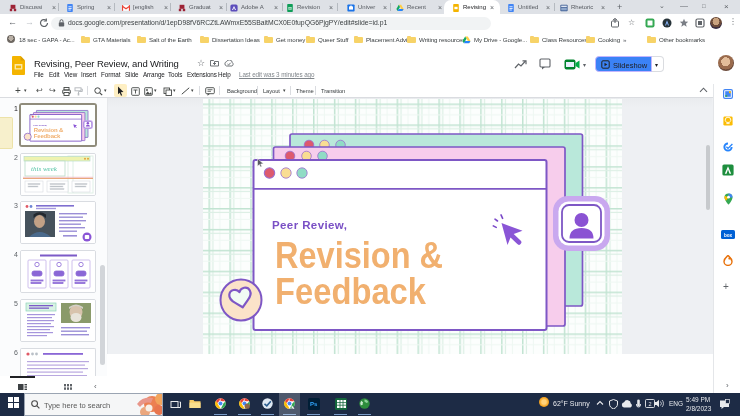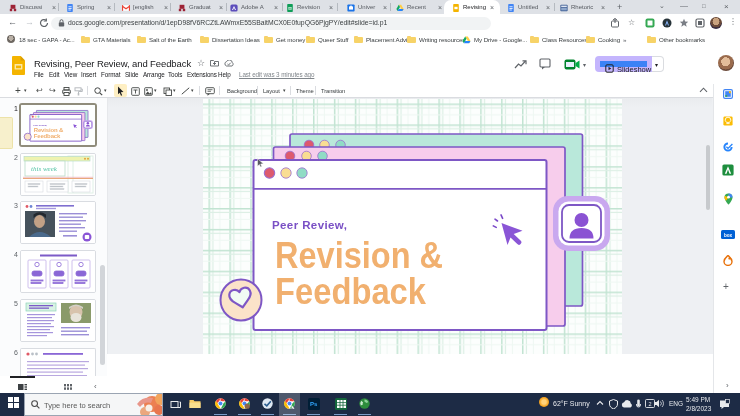--- a/index.html
+++ b/index.html
@@ -249,21 +249,21 @@
       <span class="bm" style="left:659px;">Other bookmarks</span>
   </div>
 
   <div class="abs" id="header">
     <svg style="position:absolute;left:12px;top:10px;" width="13" height="19" viewBox="0 0 13 19">
         <path d="M1 0 H8.6 L13 4.4 V18 A1 1 0 0 1 12 19 H1 A1 1 0 0 1 0 18 V1 A1 1 0 0 1 1 0 Z" fill="#f4b400"></path>
         <path d="M8.6 0 L13 4.4 H8.6 Z" fill="#dd9f00"></path>
         <rect x="2.6" y="8" width="7.8" height="5.6" rx="0.6" fill="#fce8a6"></rect>
         <rect x="4" y="9.6" width="5" height="2.6" fill="#f4b400"></rect>
       </svg>
-    <div style="position:absolute;left:34px;top:12px;font-size:9.5px;color:#202124;letter-spacing:-0.1px;">Revising, Peer Review, and Feedback</div>
+    <div style="position:absolute;left:34px;top:12px;font-size:9.5px;color:#202124;letter-spacing:-0.1px;">Revising, Peer Review, and Writing</div>
     <span style="position:absolute;left:197px;top:12px;font-size:9px;color:#5f6368;">☆</span>
     <svg style="position:absolute;left:210px;top:13px;" width="9" height="8" viewBox="0 0 9 8">
         <path d="M0.5 1.5 H3.5 L4.5 2.5 H8.5 V7 H0.5 Z" fill="none" stroke="#5f6368" stroke-width="0.9"></path>
         <path d="M3 4.5 H6 M4.5 3 V6" stroke="#5f6368" stroke-width="0.9"></path>
       </svg>
     <svg style="position:absolute;left:224px;top:13.5px;" width="10" height="7" viewBox="0 0 10 7">
         <path d="M2.5 6 A2.3 2.3 0 0 1 2.6 1.6 A3 3 0 0 1 8.3 2.6 A2 2 0 0 1 8 6 Z" fill="none" stroke="#5f6368" stroke-width="0.9"></path>
         <path d="M3.5 4 L4.6 5 L6.6 2.8" stroke="#5f6368" stroke-width="0.9" fill="none"></path>
       </svg>
     <div id="menus">
@@ -287,21 +287,21 @@
     <svg style="position:absolute;left:539px;top:12px;" width="12" height="12" viewBox="0 0 12 12">
         <rect x="1" y="1" width="10" height="8" rx="1" fill="none" stroke="#5f6368" stroke-width="1.1"></rect>
         <path d="M3 9 L3 11.5 L6 9 Z" fill="#5f6368"></path>
       </svg>
     <svg style="position:absolute;left:564px;top:12.5px;" width="16" height="11" viewBox="0 0 16 11">
         <rect x="0.5" y="0.5" width="11" height="10" rx="2" fill="#00832d"></rect>
         <path d="M11.5 4 L15.5 1.5 V9.5 L11.5 7 Z" fill="#00ac47"></path>
         <rect x="2" y="3" width="8" height="5" fill="#e8f0fe"></rect>
       </svg>
     <span style="position:absolute;left:583px;top:14.5px;font-size:6px;color:#5f6368;">▾</span>
-    <div style="position:absolute;left:595px;top:9.5px;width:57px;height:16px;border:5px solid #c4b5fd;border-radius:4px 0 0 4px;background:#3b82f6;">
+    <div style="position:absolute;left:595px;top:9.5px;width:57px;height:16px;border:1px solid #c4b5fd;border-radius:4px 0 0 4px;background:#3b82f6;">
       <svg style="position:absolute;left:5px;top:3.5px;" width="9" height="9" viewBox="0 0 9 9">
           <rect x="0.8" y="0.8" width="7.4" height="7.4" rx="1.2" fill="none" stroke="#202124" stroke-width="1"></rect>
           <path d="M3.5 2.8 L6.3 4.5 L3.5 6.2 Z" fill="#202124"></path>
         </svg>
       <span style="position:absolute;left:17px;top:4px;font-size:7.5px;color:#202124;">Slideshow</span>
     </div>
     <div style="position:absolute;left:652px;top:9.5px;width:12px;height:16px;border:1px solid #dadce0;border-left:none;border-radius:0 4px 4px 0;background:#fff;">
       <span style="position:absolute;left:3px;top:4px;font-size:6px;color:#202124;">▾</span>
     </div>
     <div style="position:absolute;left:670px;top:9.5px;width:44px;height:16px;border-radius:4px;background:#fbbc04;margin-top:48px;">

